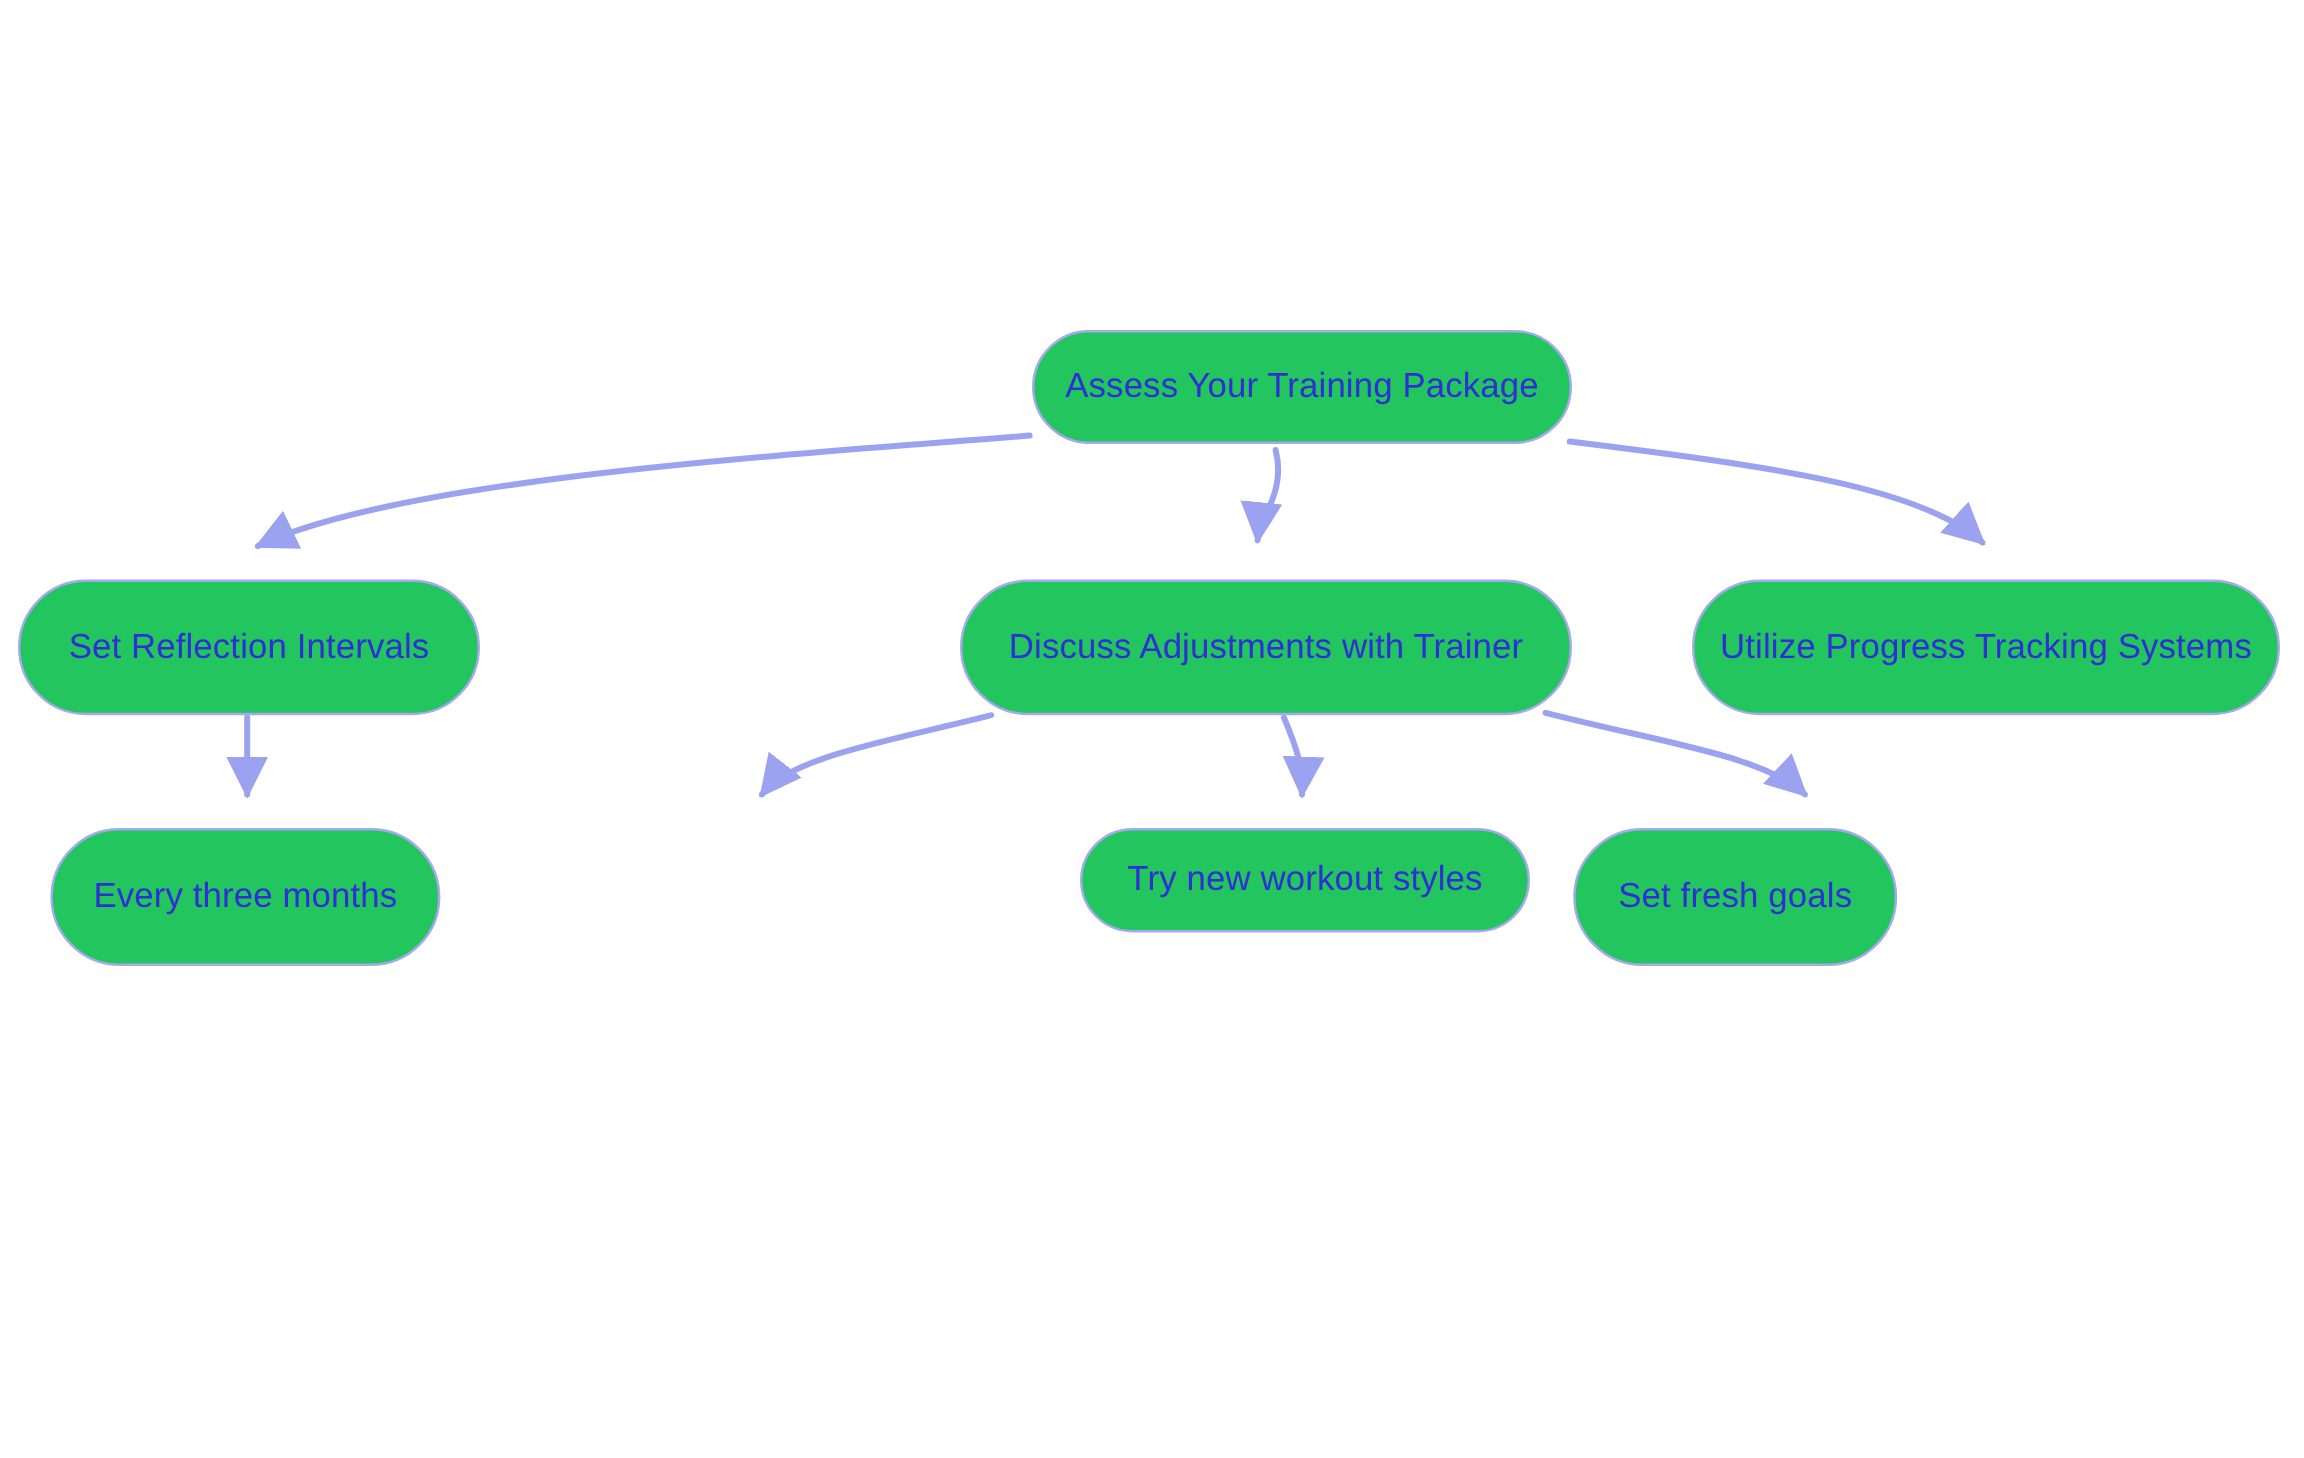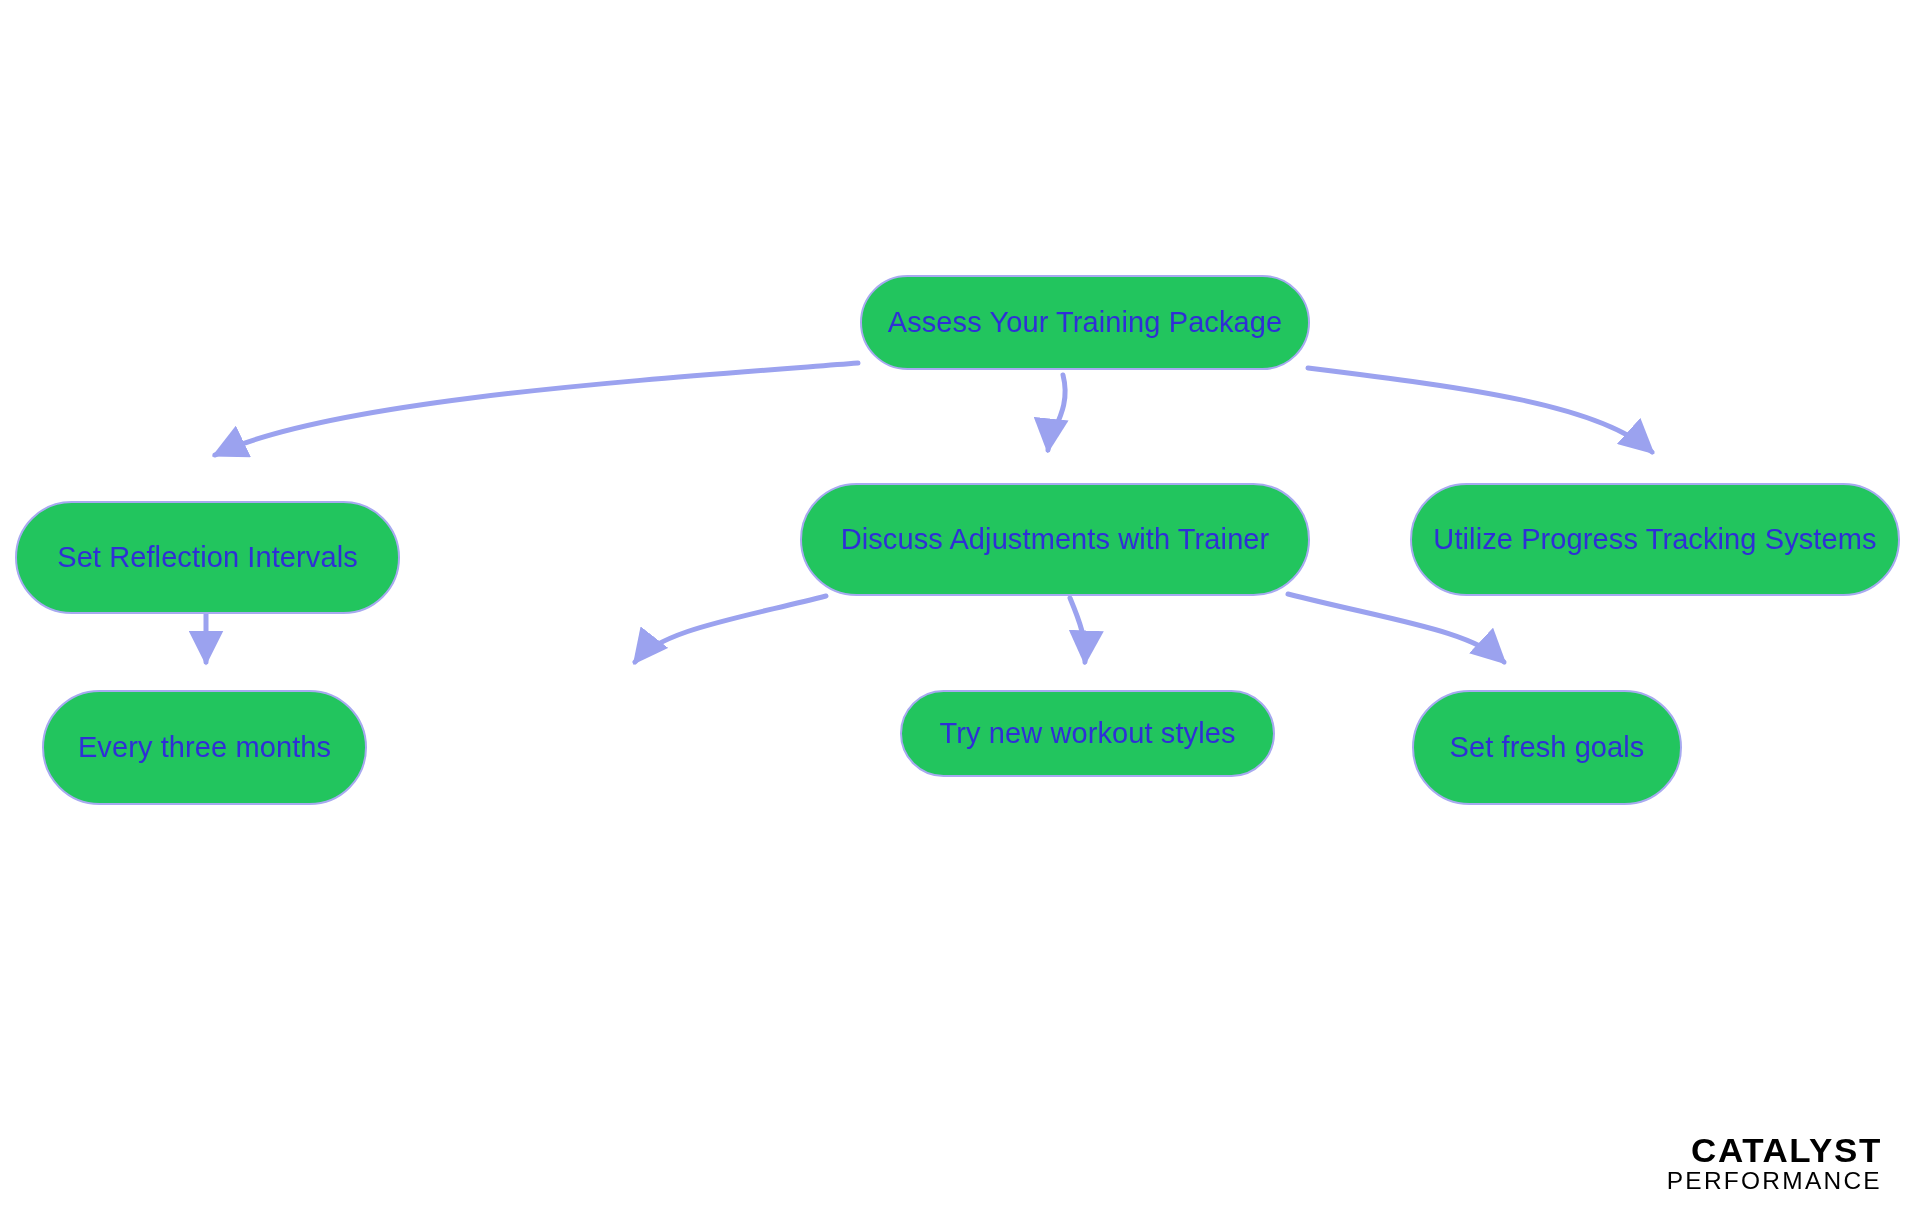--- a/index.html
+++ b/index.html
@@ -46,27 +46,27 @@
     font-size: 29px;
     font-weight: 400;
     line-height: 1.2;
     letter-spacing: 0.1px;
     white-space: nowrap;
     color: #2f2fd6;
   }
   .node.root .node-label { font-size: 29px; }
 
   #n-root  { left: 860px;  top: 275px; width: 450px; height: 95px; }
-  #n-l1    { left: 15px;   top: 483px; width: 385px; height: 113px; margin-top: 18px; }
+  #n-l1    { left: 15px;   top: 483px; width: 385px; height: 113px; }
   #n-l2    { left: 800px;  top: 483px; width: 510px; height: 113px; justify-content: center; }
   #n-l3    { left: 1410px; top: 483px; width: 490px; height: 113px; }
   #n-c1    { left: 42px;   top: 690px; width: 325px; height: 115px; }
   #n-c2    { left: 472px;  top: 690px; width: 325px; height: 115px; }
   #n-c3    { left: 900px;  top: 690px; width: 375px; height: 87px; }
-  #n-c4    { left: 1412px; top: 690px; width: 270px; height: 115px; }
+  #n-c4    { left: 1311px; top: 690px; width: 270px; height: 115px; }
 
   #brand {
     position: absolute;
     right: 38px;
     bottom: 22px;
     text-align: right;
     color: #000000;
     user-select: none;
   }
   #brand .brand-top {
@@ -139,18 +139,14 @@
 
 
   <div class="node" id="n-c3">
     <span class="node-label">Try new workout styles</span>
   </div>
 
   <div class="node" id="n-c4">
     <span class="node-label">Set fresh goals</span>
   </div>
 
-  <div id="brand">
-    <span class="brand-top">CATALYST</span>
-    <span class="brand-bottom">PERFORMANCE</span>
-  </div>
 
 </div>
 
 </body></html>

